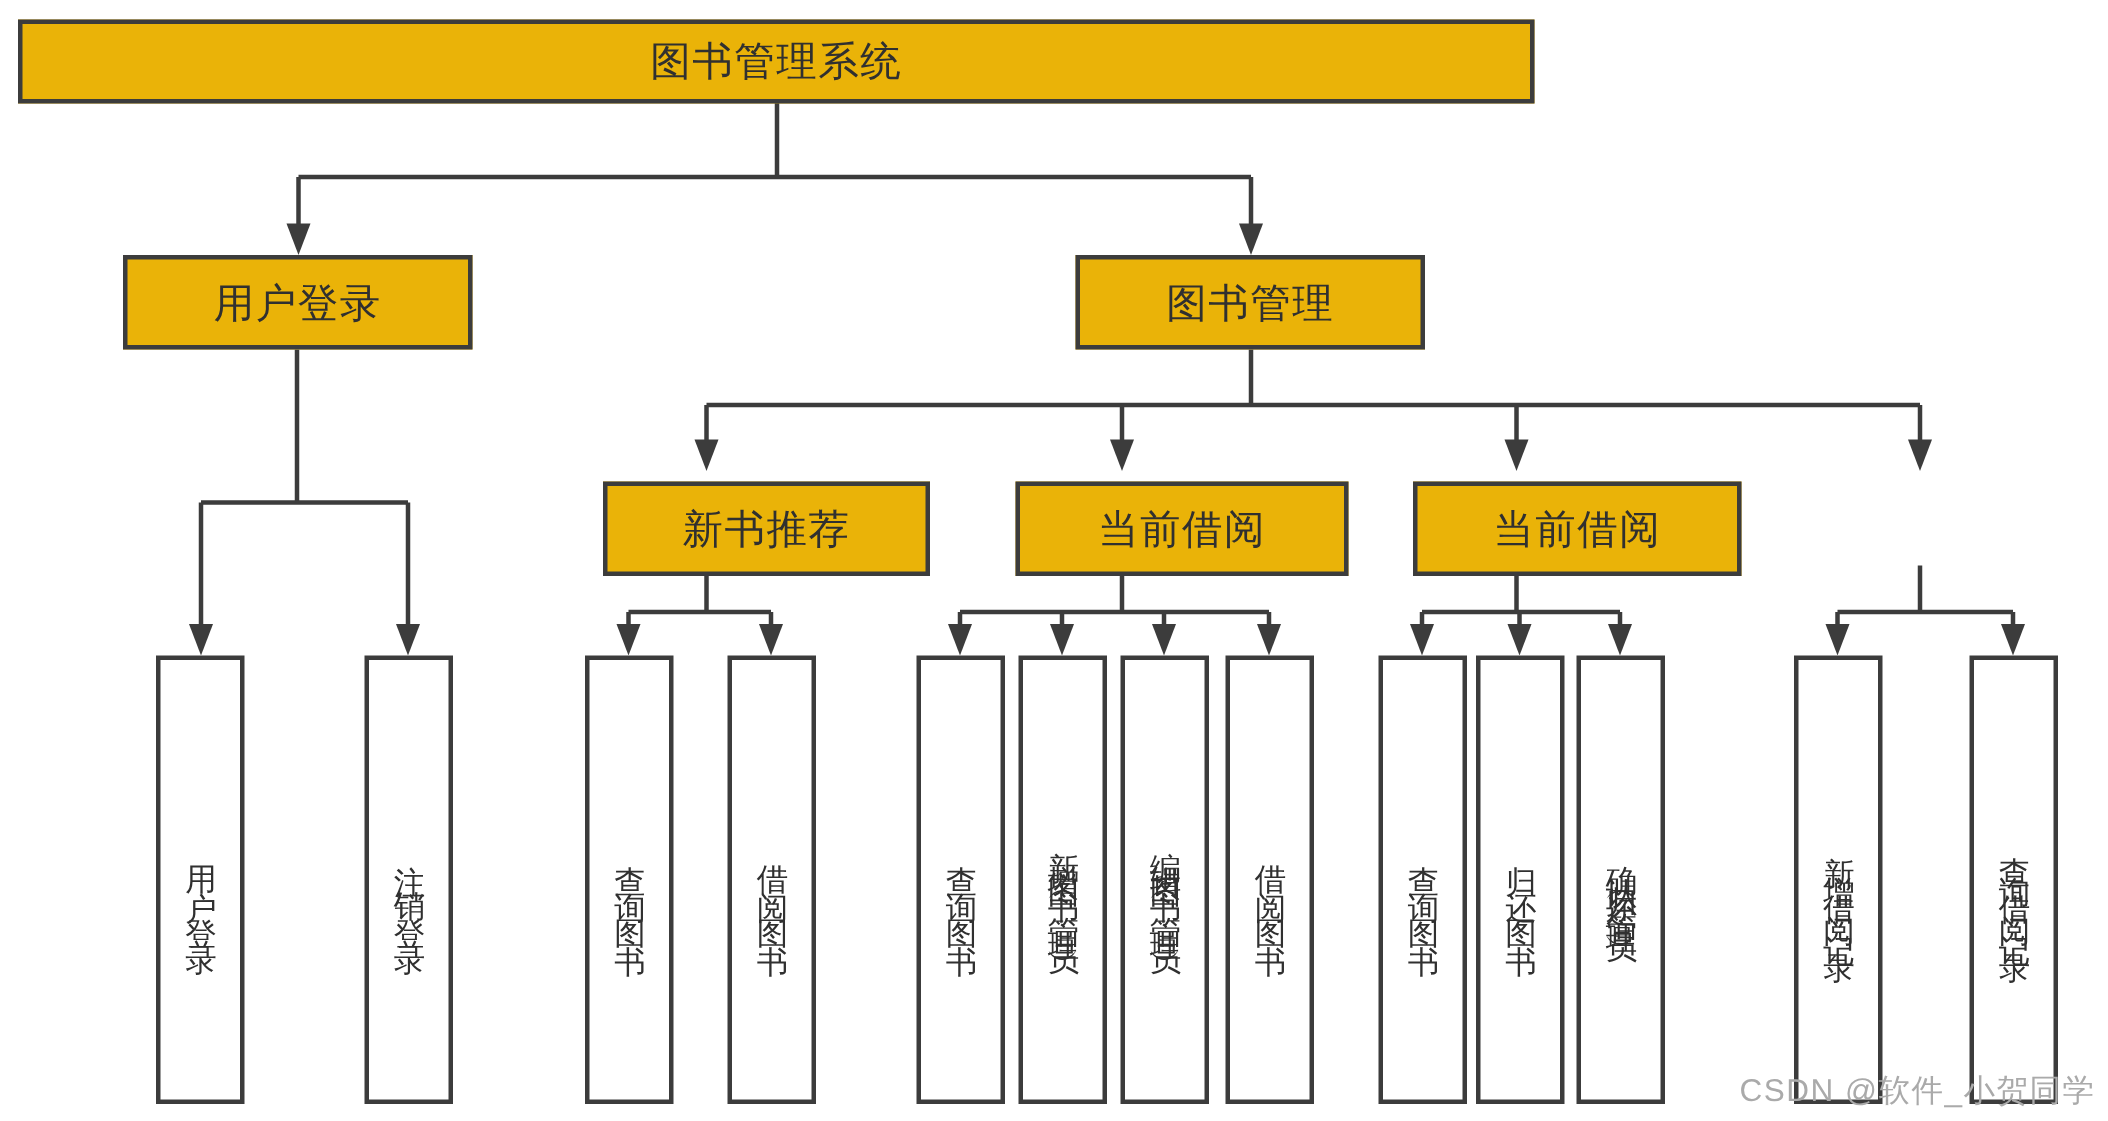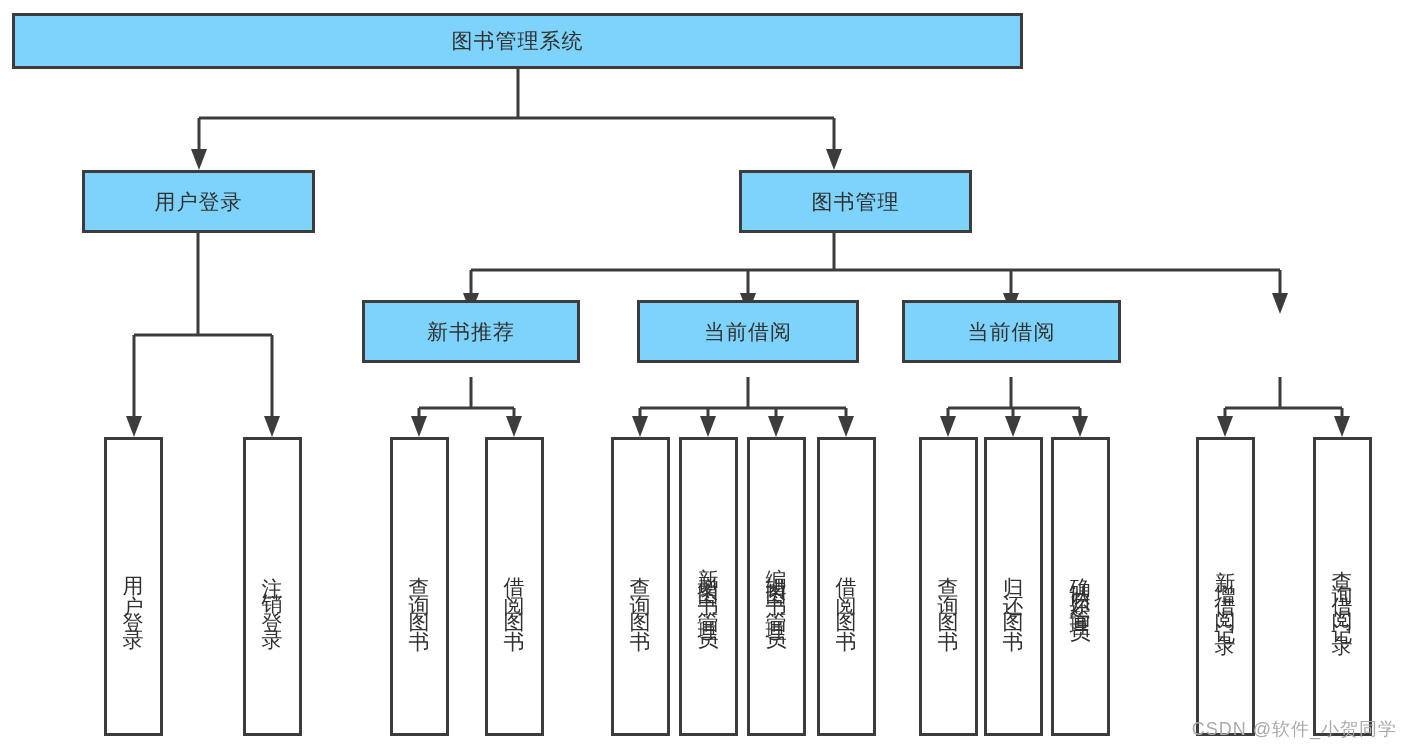--- a/index.html
+++ b/index.html
@@ -13,33 +13,33 @@
     overflow: hidden;
   }
   #wires {
     position: absolute;
     left: 0; top: 0;
     width: 1405px; height: 747px;
     pointer-events: none;
   }
   .node {
     position: absolute;
-    background: #7dd3fc;
+    background: #eab308;
     border: 3px solid #3c3c3c;
     color: #303030;
     display: flex;
     align-items: center;
     justify-content: center;
-    font-size: 21px;
+    font-size: 27px;
     letter-spacing: 1px;
     z-index: 2;
   }
   .lv1 { left: 12px; top: 13px; width: 1011px; height: 56px; }
   .lv2 { height: 63px; width: 233px; top: 170px; }
-  .lv3 { height: 63px; top: 300px; }
+  .lv3 { height: 63px; top: 321px; margin-left: 40px; }
   .leaf {
     position: absolute;
     top: 437px;
     width: 59px;
     height: 299px;
     background: #ffffff;
     border: 3px solid #3c3c3c;
     display: flex;
     align-items: center;
     justify-content: center;
@@ -54,21 +54,21 @@
     white-space: nowrap;
   }
   .len4 { letter-spacing: 0.85em; margin-top: 0.85em; }
   .len6 { letter-spacing: 0.62em; margin-top: 0.62em; }
   .len8 { letter-spacing: 0.42em; margin-top: 0.42em; }
   .len9 { letter-spacing: 0.30em; margin-top: 0.30em; }
   #watermark {
     position: absolute;
     right: 8px;
     bottom: 6px;
-    font-size: 18px;
+    font-size: 21px;
     color: #aaaaaa;
     letter-spacing: 1px;
     z-index: 3;
   }
 </style>
 </head>
 <body>
 
 <div id="stage">
 
@@ -101,21 +101,21 @@
       <path d="M1005,416h16l-8,21z"></path>
       <path d="M1072,416h16l-8,21z"></path>
       <path d="M1217,416h16l-8,21z"></path>
       <path d="M1334,416h16l-8,21z"></path>
     </g>
   </svg>
 
   <div class="node lv1">图书管理系统</div>
 
   <div class="node lv2" style="left:82px">用户登录</div>
-  <div class="node lv2" style="left:739px">图书管理</div>
+  <div class="node lv2" style="left:717px">图书管理</div>
 
   <div class="node lv3" style="left:362px;width:218px">新书推荐</div>
   <div class="node lv3" style="left:637px;width:222px">当前借阅</div>
   <div class="node lv3" style="left:902px;width:219px">当前借阅</div>
 
   <div class="leaf" style="left:104px">
     <span class="vtext len4">用户登录</span>
   </div>
   <div class="leaf" style="left:243px">
     <span class="vtext len4">注销登录</span>

